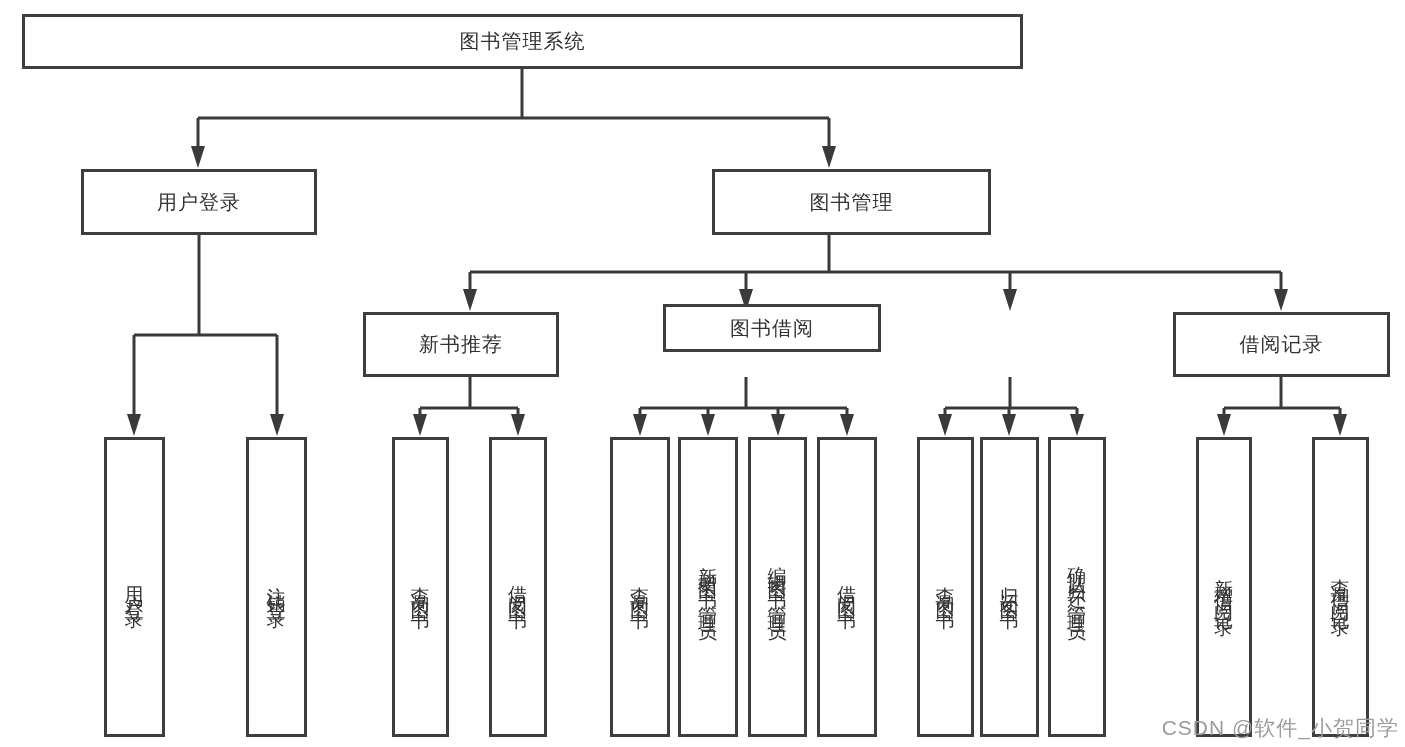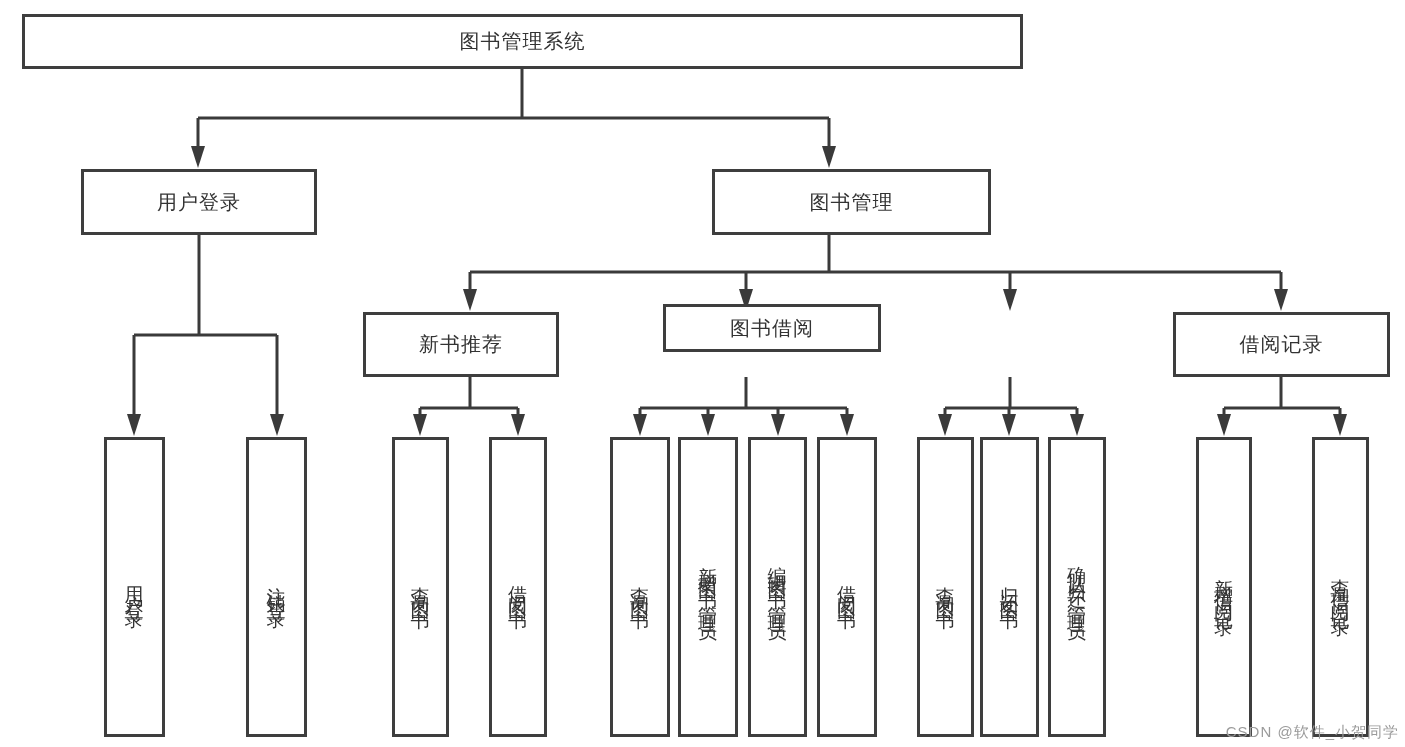--- a/index.html
+++ b/index.html
@@ -14,21 +14,21 @@
   }
   .hbox{font-size:20px;letter-spacing:1px;}
   .root{font-size:20px;}
   .vbox{font-size:19px;}
   .vbox .vtxt{
     writing-mode:vertical-rl;text-orientation:mixed;letter-spacing:8px;line-height:1;
     white-space:nowrap;
   }
   .watermark{
     position:absolute;right:6px;bottom:5px;z-index:5;
-    font-size:15px;color:#9b9b9b;letter-spacing:1px;white-space:nowrap;
+    font-size:21px;color:#9b9b9b;letter-spacing:1px;white-space:nowrap;
   }
 </style>
 </head>
 <body>
 
 <div class="stage">
 
   <svg class="wires" width="1405" height="747" viewBox="0 0 1405 747">
     <g stroke="#3a3a3a" stroke-width="3" fill="none">
 

